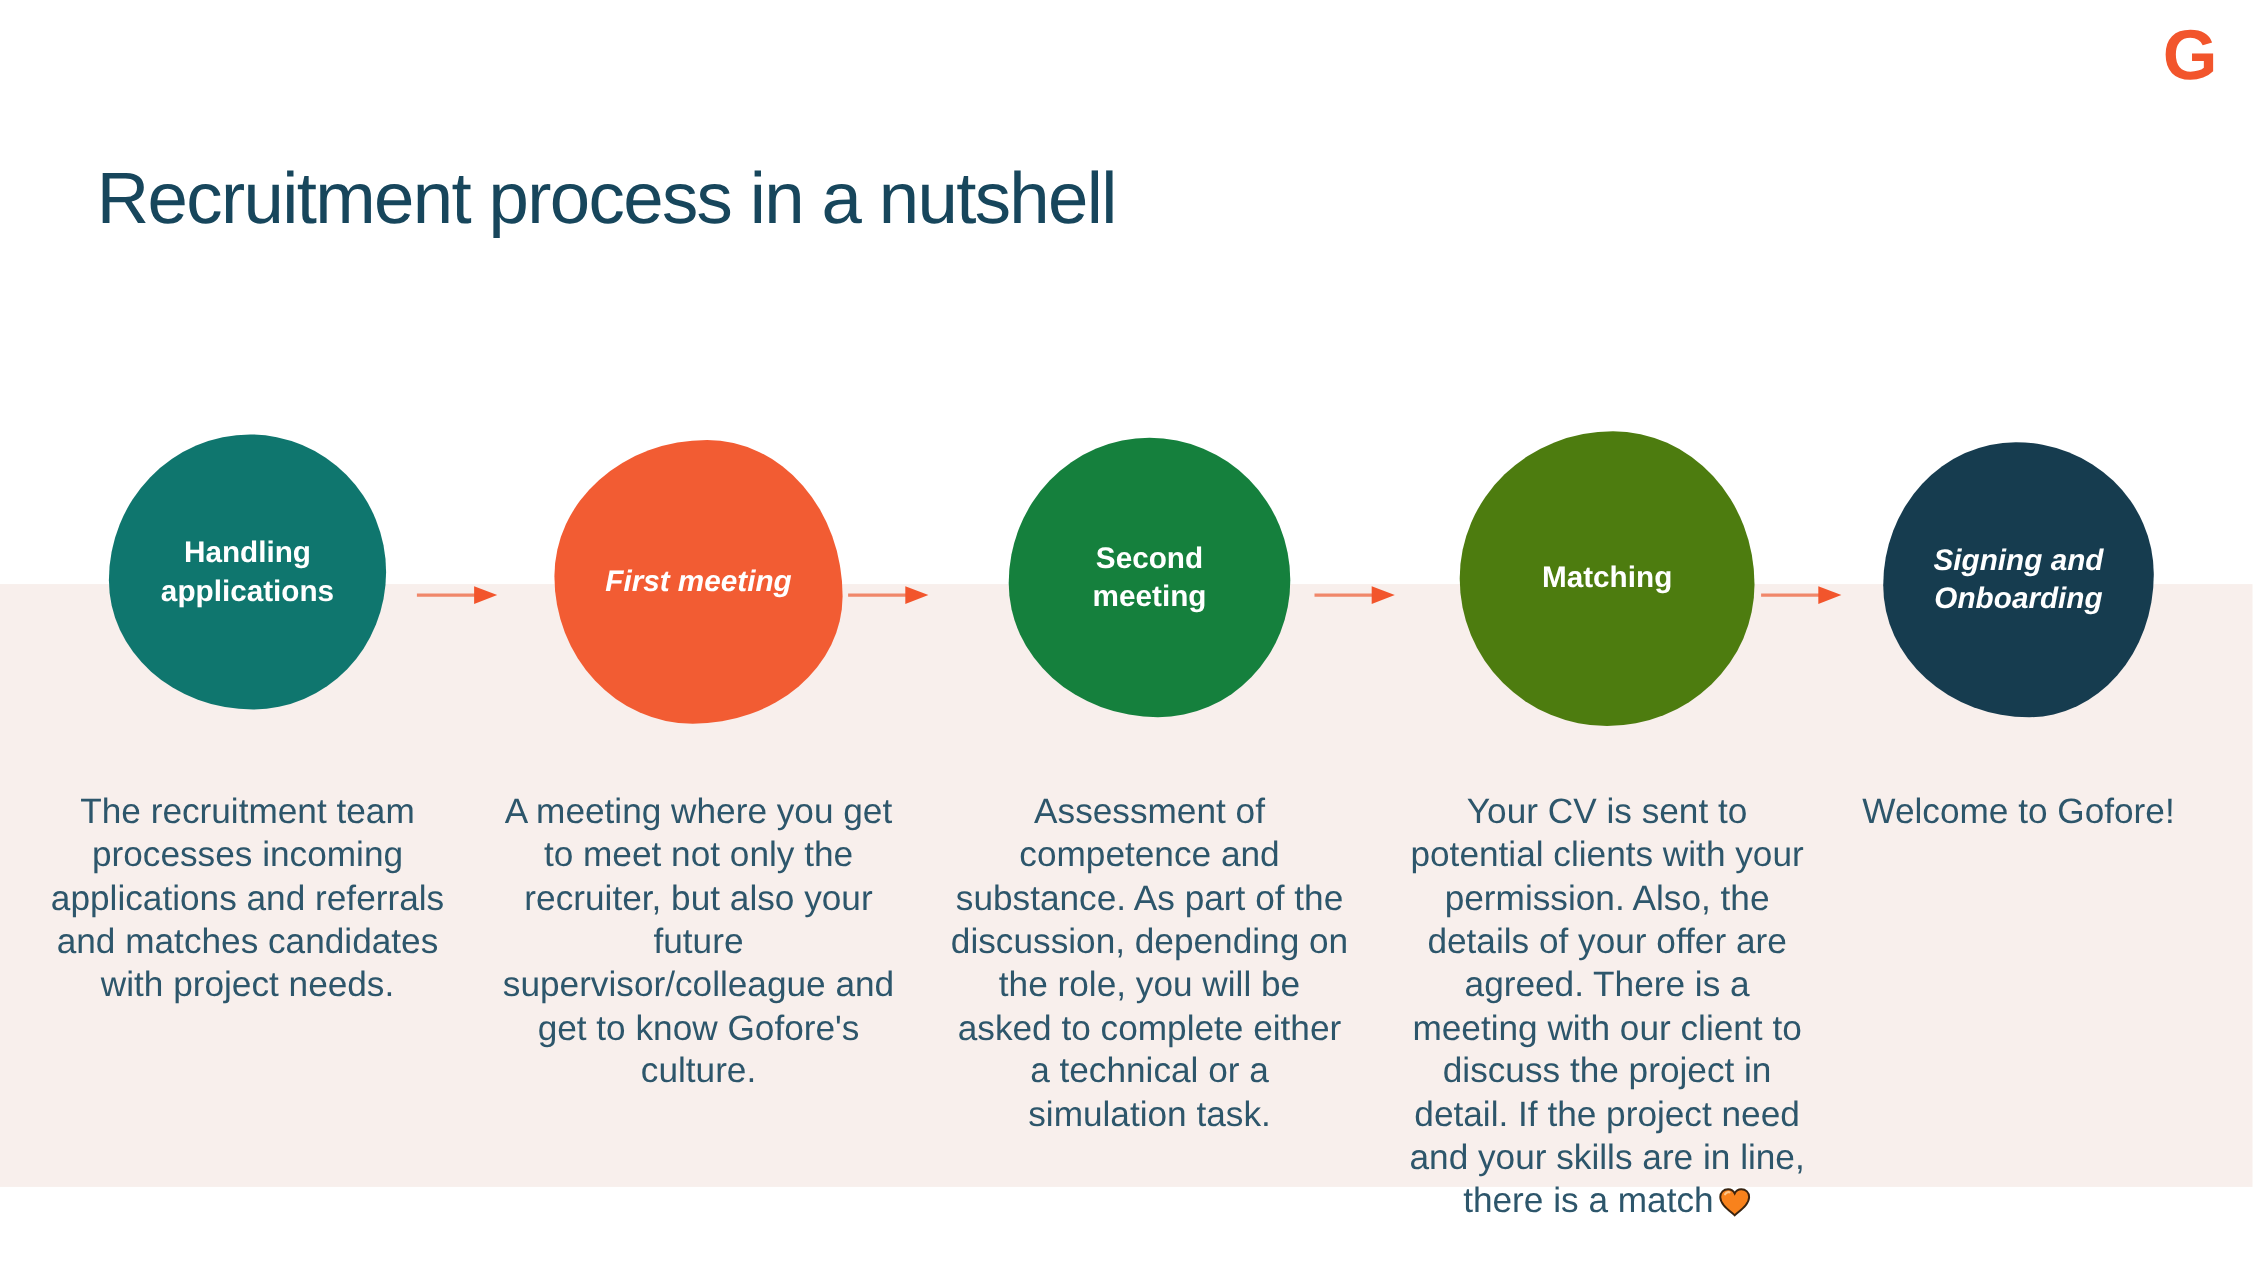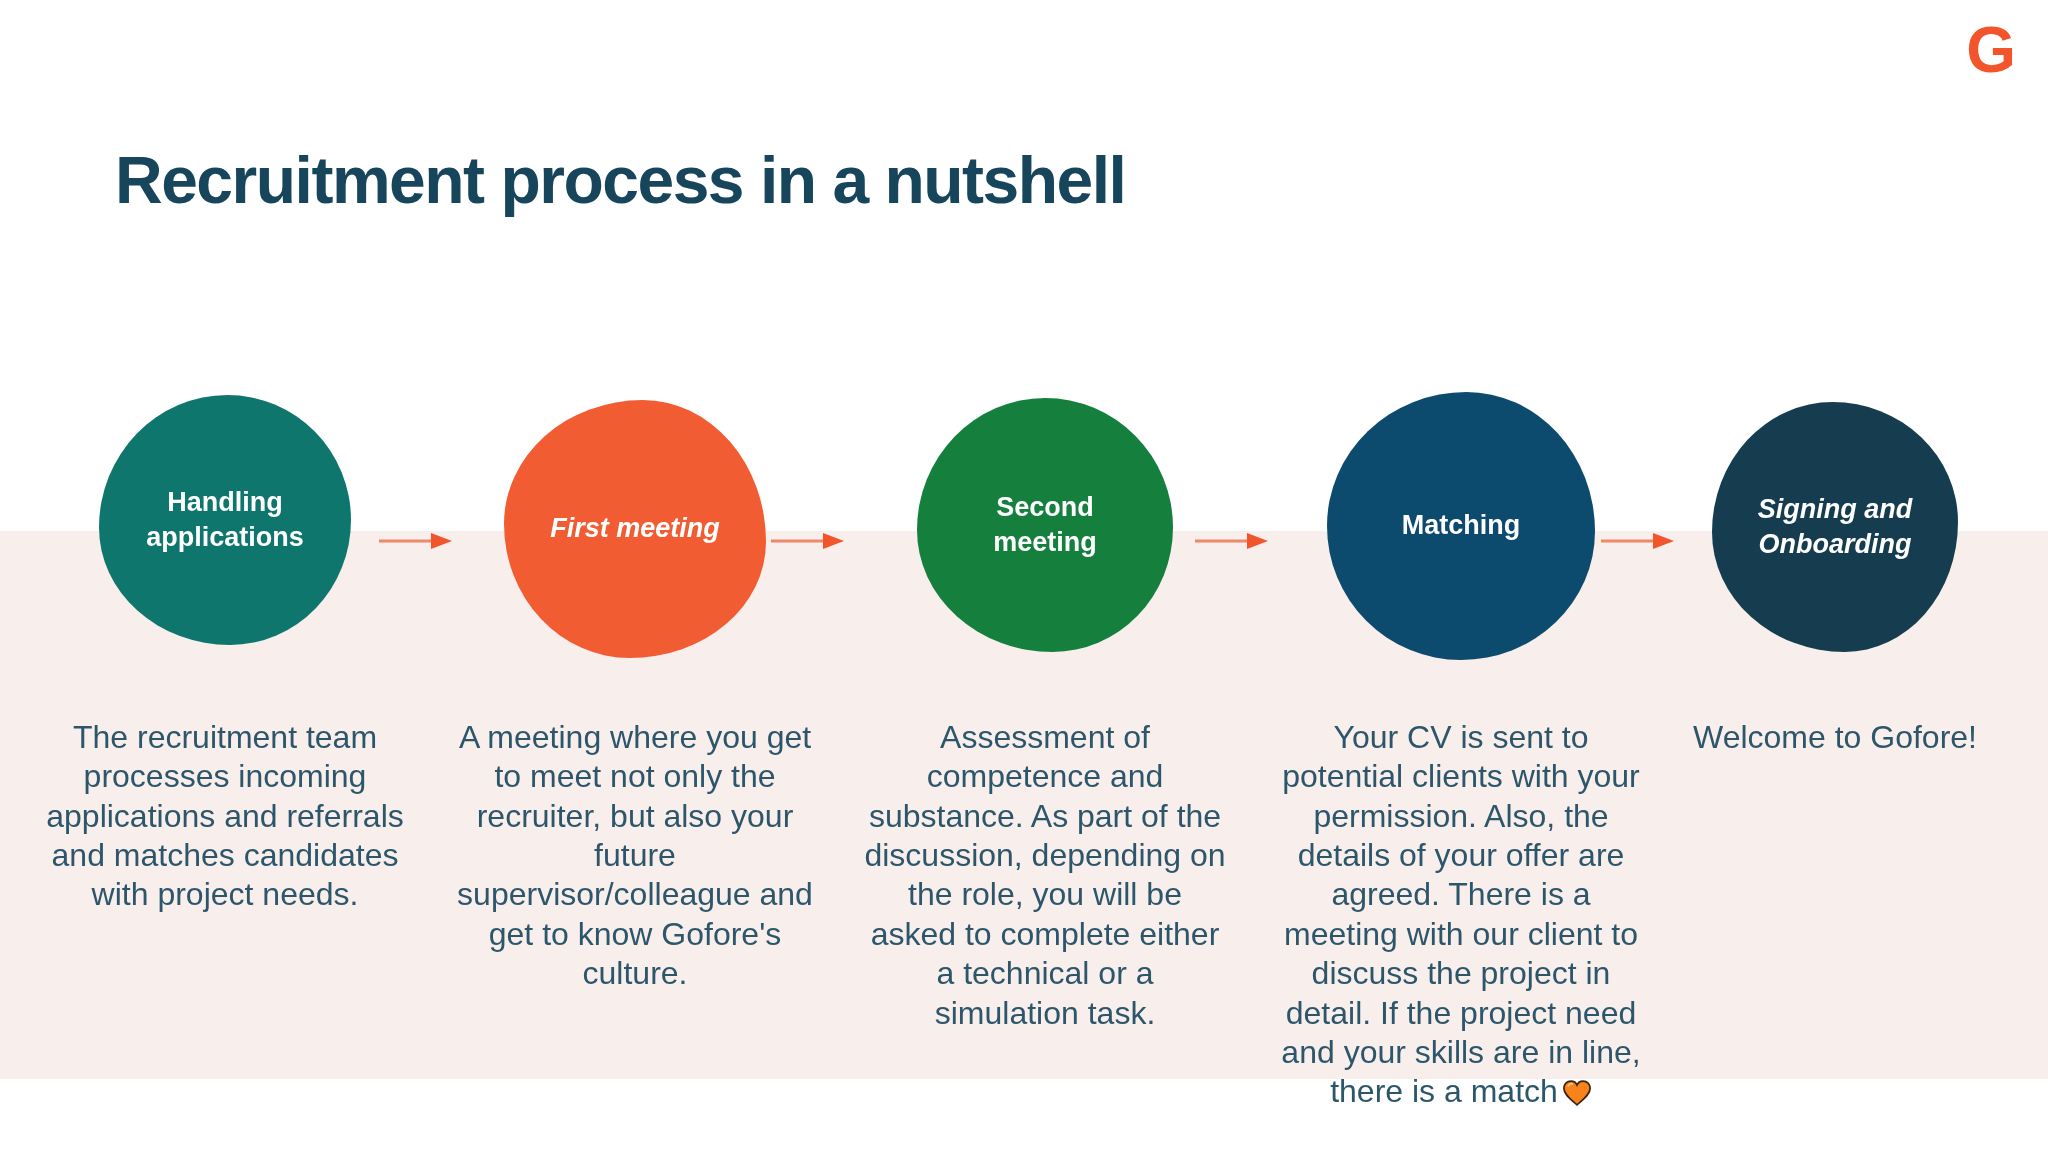--- a/index.html
+++ b/index.html
@@ -18,24 +18,24 @@
   .pink-band {
     position: absolute;
     left: 0;
     top: 531px;
     width: 100%;
     height: 548px;
     background: #f8efec;
   }
   .slide-title {
     position: absolute;
-    left: 115px;
+    left: 88px;
     top: 98px;
     font-size: 66px;
-    font-weight: 700;
+    font-weight: 400;
     letter-spacing: -1.5px;
     color: #17465c;
     white-space: nowrap;
   }
   .logo {
     position: absolute;
     top: 18px;
     right: 32px;
     font-size: 64px;
     font-weight: 800;
@@ -127,21 +127,21 @@
   </div>
 
   <div class="step-col col-3">
     <div class="bubble" style="background: #15803d;">
       <div class="bubble-label">Second meeting</div>
     </div>
     <div class="step-desc">Assessment of competence and substance. As part of the discussion, depending on the role, you will be asked to complete either a technical or a simulation task.</div>
   </div>
 
   <div class="step-col col-4">
-    <div class="bubble" style="background: #0c4a6e;">
+    <div class="bubble" style="background: #4d7c0f;">
       <div class="bubble-label">Matching</div>
     </div>
     <div class="step-desc">
       <span>Your CV is sent to potential clients with your permission. Also, the details of your offer are agreed. There is a meeting with our client to discuss the project in detail. If the project need and your skills are in line, there is a match</span><span class="heart-icon"><svg width="30" height="28" viewBox="0 0 24 22">
         <path d="M12 20.5 C8 16.8 1.5 12.6 1.5 7.2 C1.5 3.8 4 1.5 7.2 1.5 C9.3 1.5 11.2 2.8 12 4.6 C12.8 2.8 14.7 1.5 16.8 1.5 C20 1.5 22.5 3.8 22.5 7.2 C22.5 12.6 16 16.8 12 20.5 Z" fill="#f8821c" stroke="#3a2410" stroke-width="1.4"></path>
         <path d="M5 5.2 C5.6 4 7 3.4 8.2 3.7" fill="none" stroke="#fdc486" stroke-width="1.6" stroke-linecap="round"></path>
       </svg></span>
     </div>
   </div>
 

